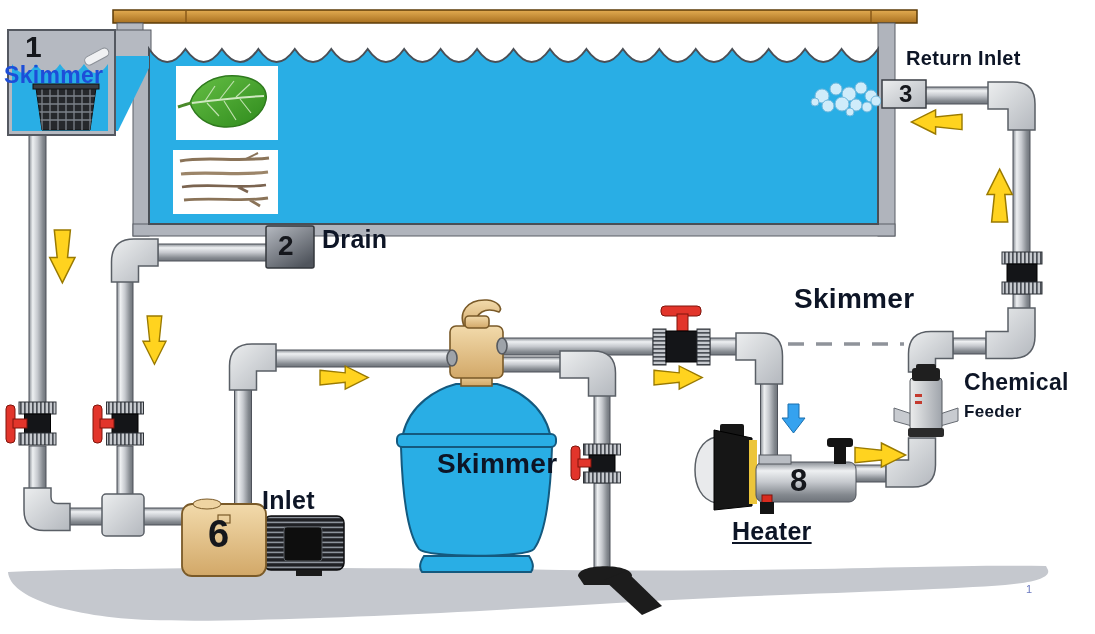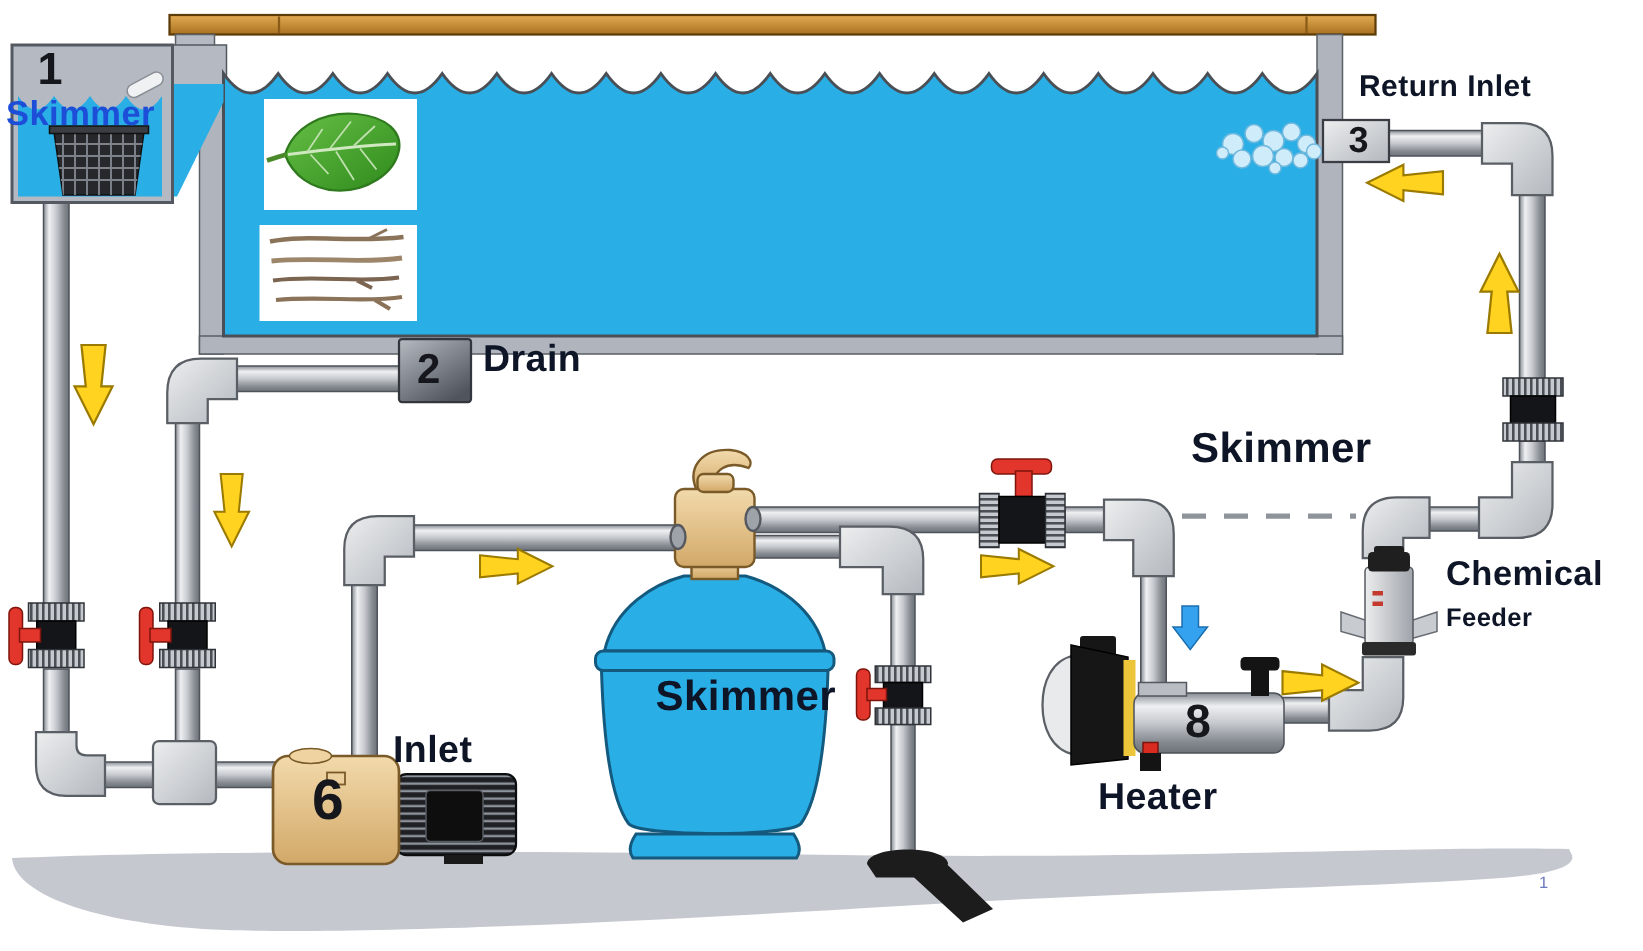--- a/index.html
+++ b/index.html
@@ -312,20 +312,20 @@
 
 <div class="lbl" style="left:906px;top:48px;font-size:20px;">Return Inlet</div>
 <div class="lbl num" style="left:899px;top:82px;font-size:24px;">3</div>
 
 <div class="lbl" style="left:262px;top:488px;font-size:25px;">Inlet</div>
 <div class="lbl num" style="left:208px;top:515px;font-size:38px;">6</div>
 
 <div class="lbl" style="left:437px;top:450px;font-size:28px;">Skimmer</div>
 
 <div class="lbl num" style="left:790px;top:465px;font-size:31px;">8</div>
-<div class="lbl" style="left:732px;top:519px;font-size:25px;">Heater</div>
+<div class="lbl" style="left:732px;top:519px;font-size:25px;text-decoration:underline;">Heater</div>
 
 <div class="lbl" style="left:964px;top:371px;font-size:23px;text-align:right;">Chemical</div>
 <div class="lbl" style="left:964px;top:403px;font-size:17px;">Feeder</div>
 
 <div class="lbl footnote" style="left:1026px;top:584px;font-size:11px;">1</div>
 
 </div>
 
 </body></html>

